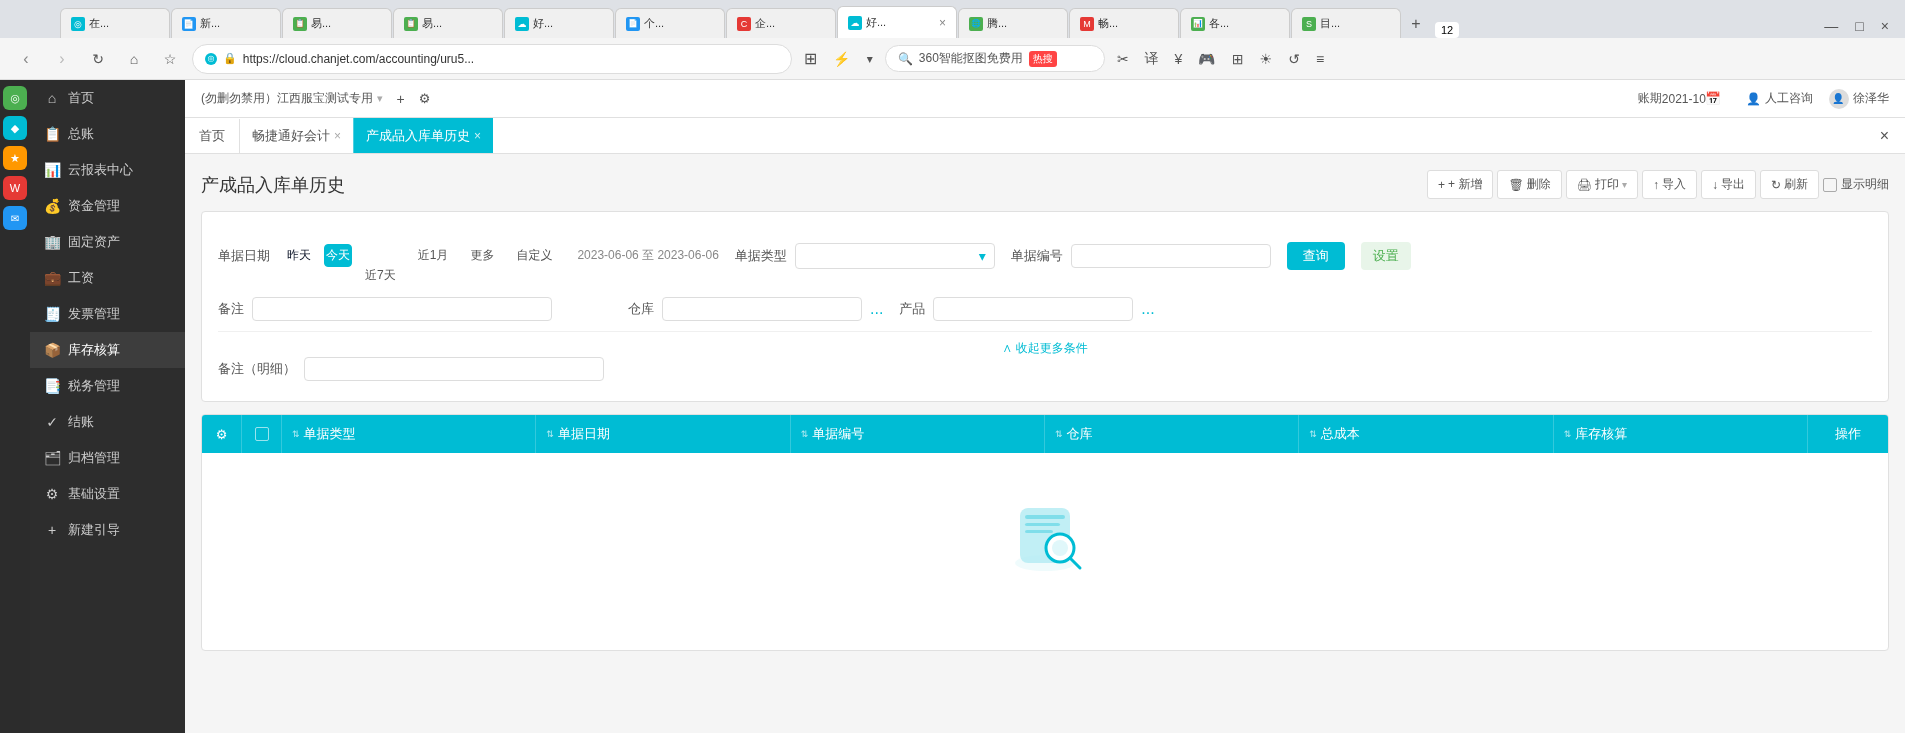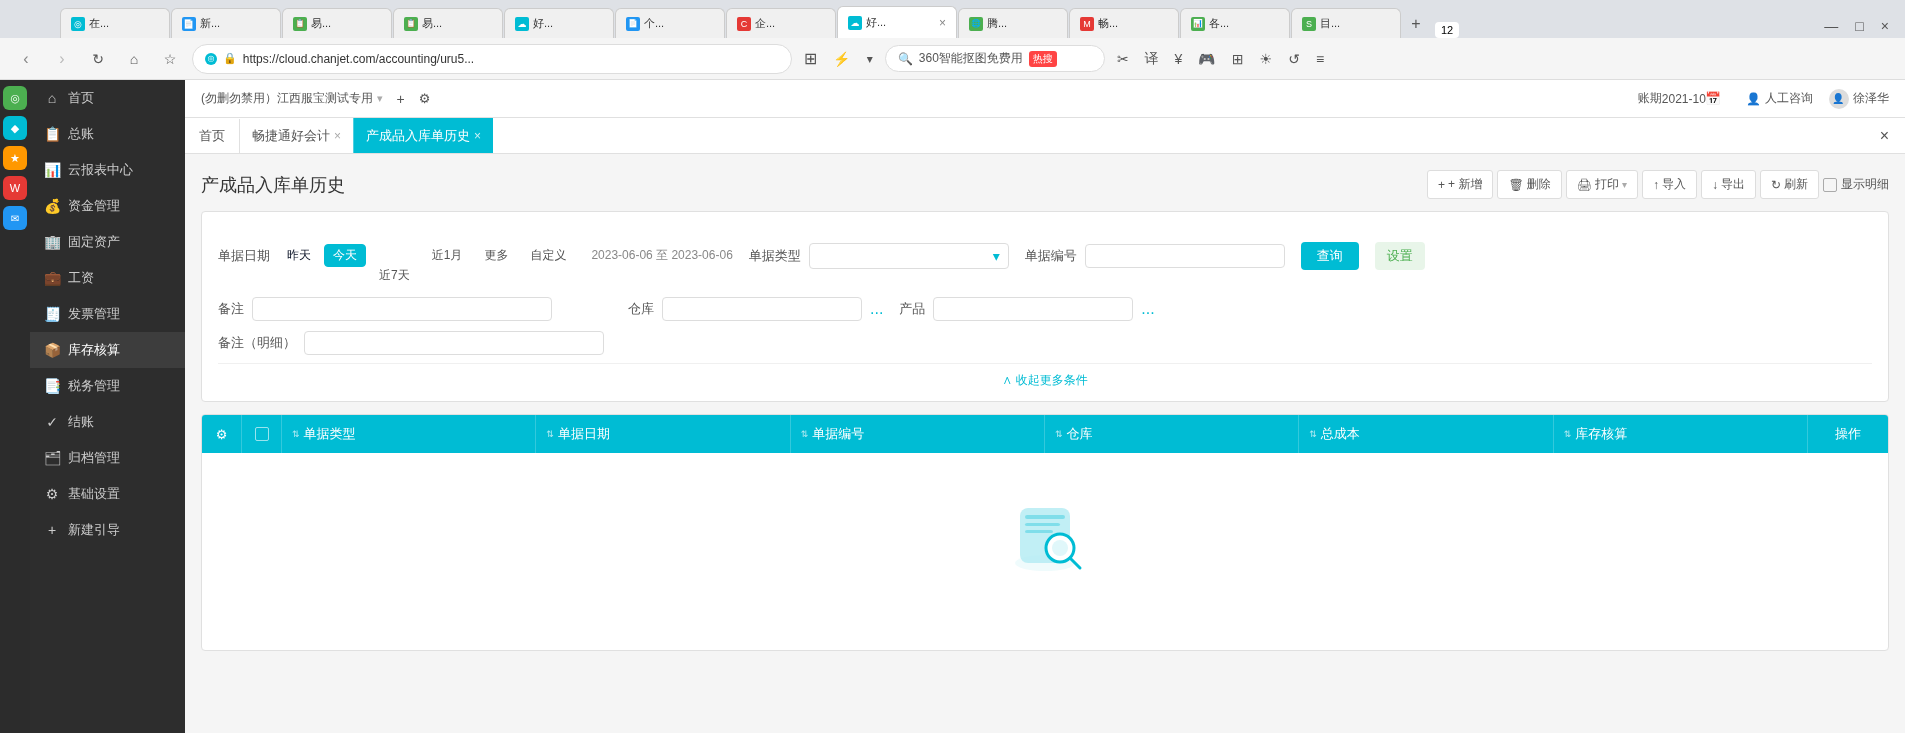--- a/index.html
+++ b/index.html
@@ -265,21 +265,21 @@
       </div>
 
       <div style="background:#fff;border-radius:4px;padding:12px 16px;margin-bottom:12px;border:1px solid #e0e0e0;">
 
         <div style="display:flex;align-items:center;gap:16px;margin-bottom:10px;flex-wrap:nowrap;">
 
           <div style="display:flex;align-items:center;gap:8px;">
             <span style="color:#555;font-size:13px;white-space:nowrap;">单据日期</span>
             <div style="display:flex;align-items:center;gap:4px;">
               <div style="padding:2px 8px;border-radius:4px;font-size:12px;cursor:pointer;color:#0f172a;border:1px solid transparent;">昨天</div>
-              <div style="padding:2px 8px;border-radius:4px;font-size:12px;cursor:pointer;color:#fff;background:#00bcd4;border:1px solid #00bcd4;">今天</div>
+              <div style="padding:2px 1px;border-radius:4px;font-size:12px;cursor:pointer;color:#fff;background:#00bcd4;border:1px solid #00bcd4;">今天</div>
               <div style="padding:2px 8px;border-radius:4px;font-size:12px;cursor:pointer;color:#555;border:1px solid transparent;margin-top:40px;">近7天</div>
               <div style="padding:2px 8px;border-radius:4px;font-size:12px;cursor:pointer;color:#555;border:1px solid transparent;">近1月</div>
               <div style="padding:2px 8px;border-radius:4px;font-size:12px;cursor:pointer;color:#555;border:1px solid transparent;">更多</div>
               <div style="padding:2px 8px;border-radius:4px;font-size:12px;cursor:pointer;color:#555;border:1px solid transparent;">自定义</div>
             </div>
           </div>
 
           <div style="font-size:12px;color:#888;white-space:nowrap;">2023-06-06 至 2023-06-06</div>
 
           <div style="display:flex;align-items:center;gap:8px;">
@@ -312,26 +312,26 @@
             <span style="color:#00bcd4;font-size:16px;cursor:pointer;">...</span>
           </div>
 
           <div style="display:flex;align-items:center;gap:8px;">
             <span style="color:#555;font-size:13px;white-space:nowrap;text-align:center;">产品</span>
             <input type="text" style="border: 1px solid rgb(221, 221, 221); border-radius: 4px; padding: 4px 8px; min-width: 200px; font-size: 12px; color: rgb(85, 85, 85);">
             <span style="color:#00bcd4;font-size:16px;cursor:pointer;">...</span>
           </div>
         </div>
 
+        <div style="color:#00bcd4;font-size:12px;cursor:pointer;text-align:center;border-top:1px solid #f0f0f0;padding-top:8px;">∧ 收起更多条件</div>
+
         <div style="display:flex;align-items:center;gap:8px;margin-bottom:8px;">
           <span style="color:#555;font-size:13px;white-space:nowrap;">备注（明细）</span>
           <input type="text" style="border: 1px solid rgb(221, 221, 221); border-radius: 4px; padding: 4px 8px; min-width: 300px; font-size: 12px; color: rgb(85, 85, 85);">
         </div>
-
-        <div style="color:#00bcd4;font-size:12px;cursor:pointer;text-align:center;border-top:1px solid #f0f0f0;padding-top:8px;">∧ 收起更多条件</div>
       </div>
 
       <div style="background:#fff;border-radius:4px;overflow:hidden;border:1px solid #e0e0e0;">
 
         <div style="background:#00bcd4;display:flex;align-items:center;height:38px;color:#fff;font-size:13px;">
           <div style="width:40px;padding:0 10px;display:flex;align-items:center;justify-content:center;border-right:1px solid rgba(255,255,255,0.2);height:100%;cursor:pointer;">
             <span>⚙</span>
           </div>
           <div style="width:40px;padding:0 10px;display:flex;align-items:center;justify-content:center;border-right:1px solid rgba(255,255,255,0.2);height:100%;cursor:pointer;">
             <div style="width:14px;height:14px;border:1px solid rgba(255,255,255,0.6);border-radius:2px;background:transparent;"></div>

